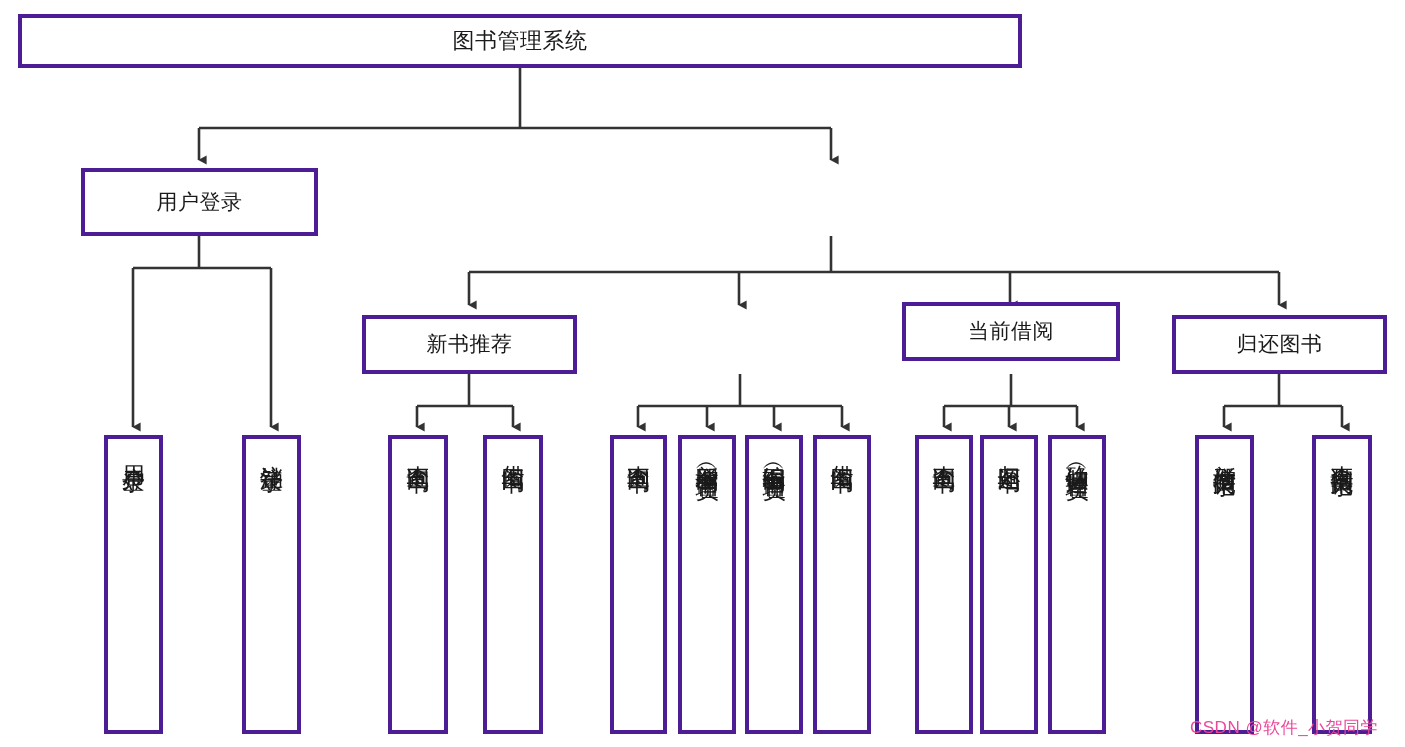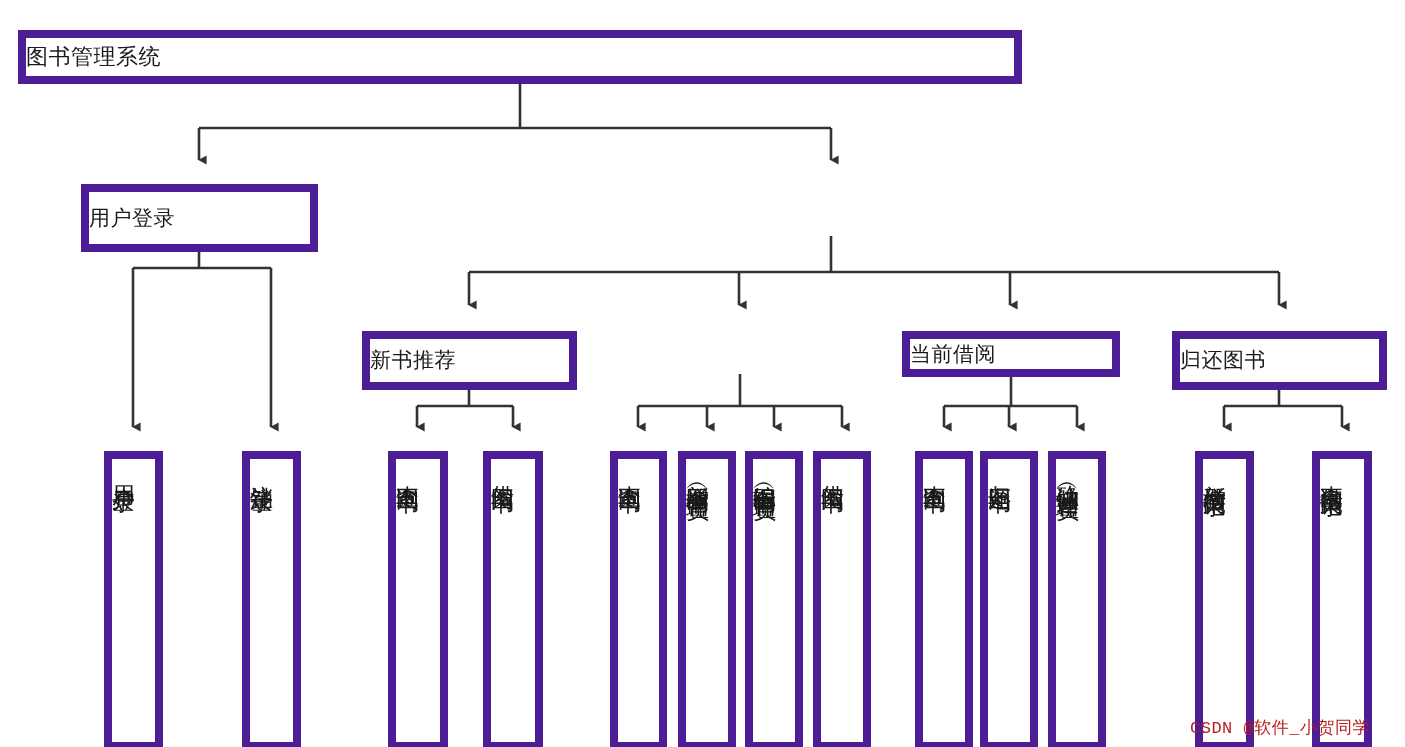--- a/index.html
+++ b/index.html
@@ -10,25 +10,25 @@
     overflow:hidden;
     position:relative;
   }
   #stage{position:absolute;left:0;top:0;width:1405px;height:747px;}
   svg.edges{position:absolute;left:0;top:0;width:1405px;height:747px;}
 
   .node{
     position:absolute;
     box-sizing:border-box;
     background:#ffffff;
-    border:8px solid #4c1d95;
+    border:4px solid #4c1d95;
     display:flex;
     align-items:center;
+    justify-content:center;
     color:#1a1a1a;
-    margin-top:16px;
   }
   .node .lbl{
     display:block;
     line-height:1.05;
     letter-spacing:0.5px;
     white-space:nowrap;
   }
   
   .node.h .lbl{font-size:21px;}
   .node.root .lbl{font-size:22px;}
@@ -37,25 +37,25 @@
   .node.v .lbl{
     writing-mode:vertical-rl;
     text-orientation:upright;
     font-size:23px;
     line-height:1.0;
     letter-spacing:2px;
     white-space:nowrap;
   }
   .watermark{
     position:absolute;
-    color:#b91c1c;
+    color:#ec4899;
     font-size:17px;
     white-space:nowrap;
     letter-spacing:0.5px;
-    font-family:Liberation Mono, monospace;
+    font-family:Liberation Sans, sans-serif;
   }
 </style>
 </head>
 <body>
 
 <div id="stage">
 
   <svg class="edges" viewBox="0 0 1405 747" xmlns="http://www.w3.org/2000/svg">
     <defs>
       <marker id="arw" markerWidth="10" markerHeight="10" refX="4.6" refY="7.6" orient="auto" markerUnits="userSpaceOnUse">
@@ -113,21 +113,21 @@
   <div class="node h" style="left:81px;top:168px;width:237px;height:68px;">
     <span class="lbl">用户登录</span>
   </div>
 
 
   <div class="node h" style="left:362px;top:315px;width:215px;height:59px;">
     <span class="lbl">新书推荐</span>
   </div>
 
 
-  <div class="node h" style="left:902px;top:315px;width:218px;height:46px;">
+  <div class="node h" style="left:902px;top:302px;width:218px;height:59px;">
     <span class="lbl">当前借阅</span>
   </div>
 
   <div class="node h" style="left:1172px;top:315px;width:215px;height:59px;">
     <span class="lbl">归还图书</span>
   </div>
 
   <div class="node v" style="left:104px;top:435px;width:59px;height:299px;">
     <span class="lbl">用户登录</span>
   </div>

